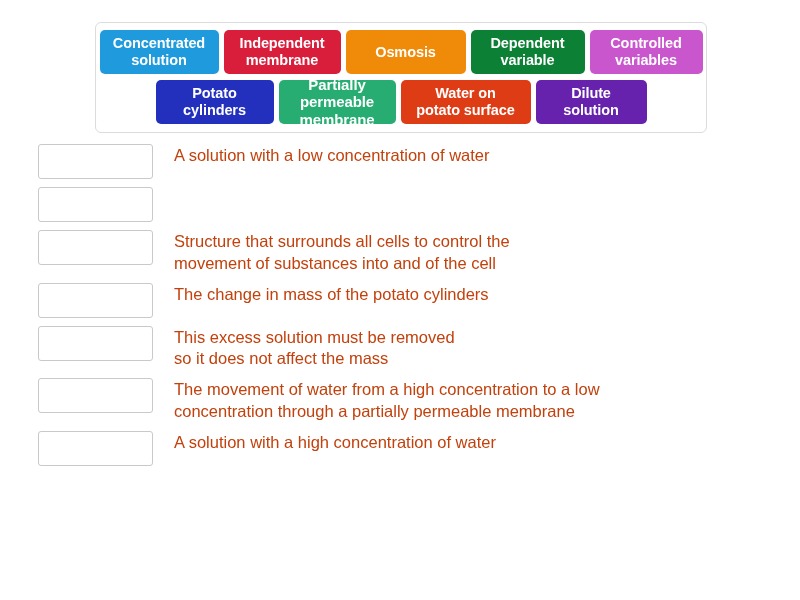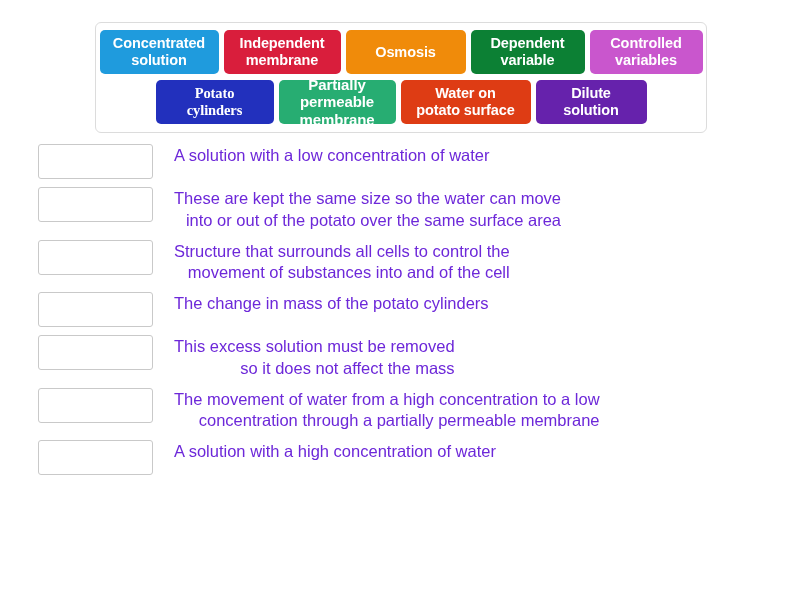--- a/index.html
+++ b/index.html
@@ -81,67 +81,64 @@
     height: 35px;
     border: 1px solid #c9c9c9;
     border-radius: 3px;
     background: #ffffff;
     margin-top: 2px;
     cursor: pointer;
   }
 
   .answer-text {
     margin-left: 21px;
-    color: #6d28d9;
+    color: #c2410c;
     font-size: 16.5px;
     line-height: 1.32;
     padding-top: 3px;
     white-space: pre-line;
     max-width: 590px;
-    text-align: right;
   }
 </style>
 </head>
 <body>
 
 <div id="page">
 
   <div class="tile-bank">
     <div class="tile-row" id="tile-row-0">
         <div class="tile" style="background: rgb(31, 155, 221); flex: 0 0 119px; width: 119px;">Concentrated
 solution</div>
         <div class="tile" style="background: rgb(217, 30, 60); flex: 0 0 117px; width: 117px;">Independent
 membrane</div>
         <div class="tile" style="background: rgb(240, 139, 10); flex: 0 0 120px; width: 120px;">Osmosis</div>
         <div class="tile" style="background: rgb(12, 128, 52); flex: 0 0 114px; width: 114px;">Dependent
 variable</div>
         <div class="tile" style="background: rgb(201, 86, 205); flex: 0 0 113px; width: 113px;">Controlled
 variables</div>
       </div>
     <div class="tile-row" id="tile-row-1">
-        <div class="tile" style="background: rgb(34, 48, 189); flex: 0 0 118px; width: 118px; font-family: Liberation Serif, serif;">Potato
+        <div class="tile" style="background: rgb(34, 48, 189); flex: 0 0 118px; width: 118px;">Potato
 cylinders</div>
         <div class="tile small-text" style="background: rgb(39, 173, 114); flex: 0 0 117px; width: 117px;">Partially permeable
 membrane</div>
         <div class="tile" style="background: rgb(222, 60, 20); flex: 0 0 130px; width: 130px;">Water on
 potato surface</div>
         <div class="tile" style="background: rgb(102, 34, 172); flex: 0 0 111px; width: 111px;">Dilute
 solution</div>
       </div>
   </div>
 
   <div class="answer-list" id="answer-list">
       <div class="answer-row">
         <div class="drop-zone"></div>
         <div class="answer-text">A solution with a low concentration of water</div>
       </div>
       <div class="answer-row">
         <div class="drop-zone"></div>
-        <div class="answer-text">These are kept the same size so the water can move
-into or out of the potato over the same surface area</div>
       </div>
       <div class="answer-row">
         <div class="drop-zone"></div>
         <div class="answer-text">Structure that surrounds all cells to control the
 movement of substances into and of the cell</div>
       </div>
       <div class="answer-row">
         <div class="drop-zone"></div>
         <div class="answer-text">The change in mass of the potato cylinders</div>
       </div>

